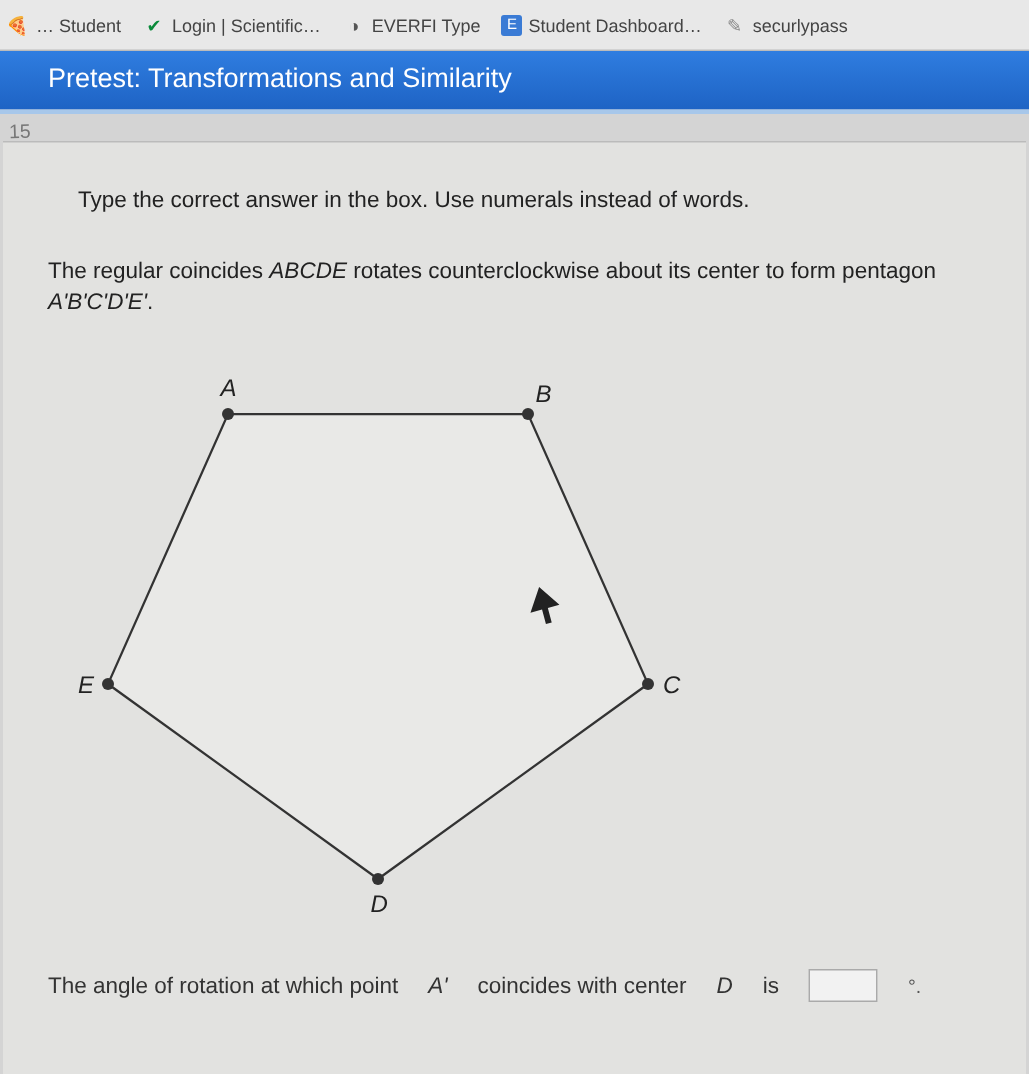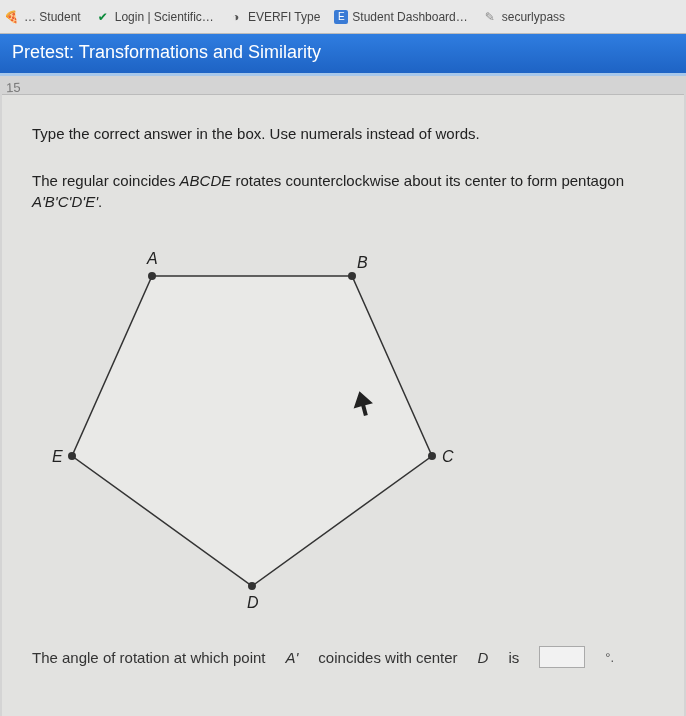--- a/index.html
+++ b/index.html
@@ -27,21 +27,21 @@
     .bookmark-item {
       display: flex;
       align-items: center;
       gap: 4px;
       cursor: pointer;
     }
     .bm-icon { width: 16px; height: 16px; display:inline-flex; align-items:center; justify-content:center; font-size:12px;}
     .header-bar {
       background: linear-gradient(#2f7de0, #1e63c4);
       color: #fff;
-      padding: 8px 12px 10px;
+      padding: 8px 32px 10px;
       font-size: 18px;
       font-weight: 400;
       border-bottom: 3px solid #a7c7ea;
     }
     .question-number {
       position: absolute;
       left: 6px;
       top: 80px;
       color: #777;
       font-size: 13px;
@@ -52,20 +52,21 @@
       margin: 18px 2px 2px 2px;
       padding: 30px 20px 20px 30px;
       min-height: 640px;
       position: relative;
       border-top: 1px solid #bbb;
     }
     .instruction {
       font-size: 15px;
       color: #222;
       margin-bottom: 28px;
+      margin-left: 20px;
     }
     .question-text {
       font-size: 15px;
       color: #222;
       margin-bottom: 24px;
       line-height: 1.4;
     }
     .ital { font-style: italic; text-align: right; }
     .diagram-wrap {
       width: 420px;

